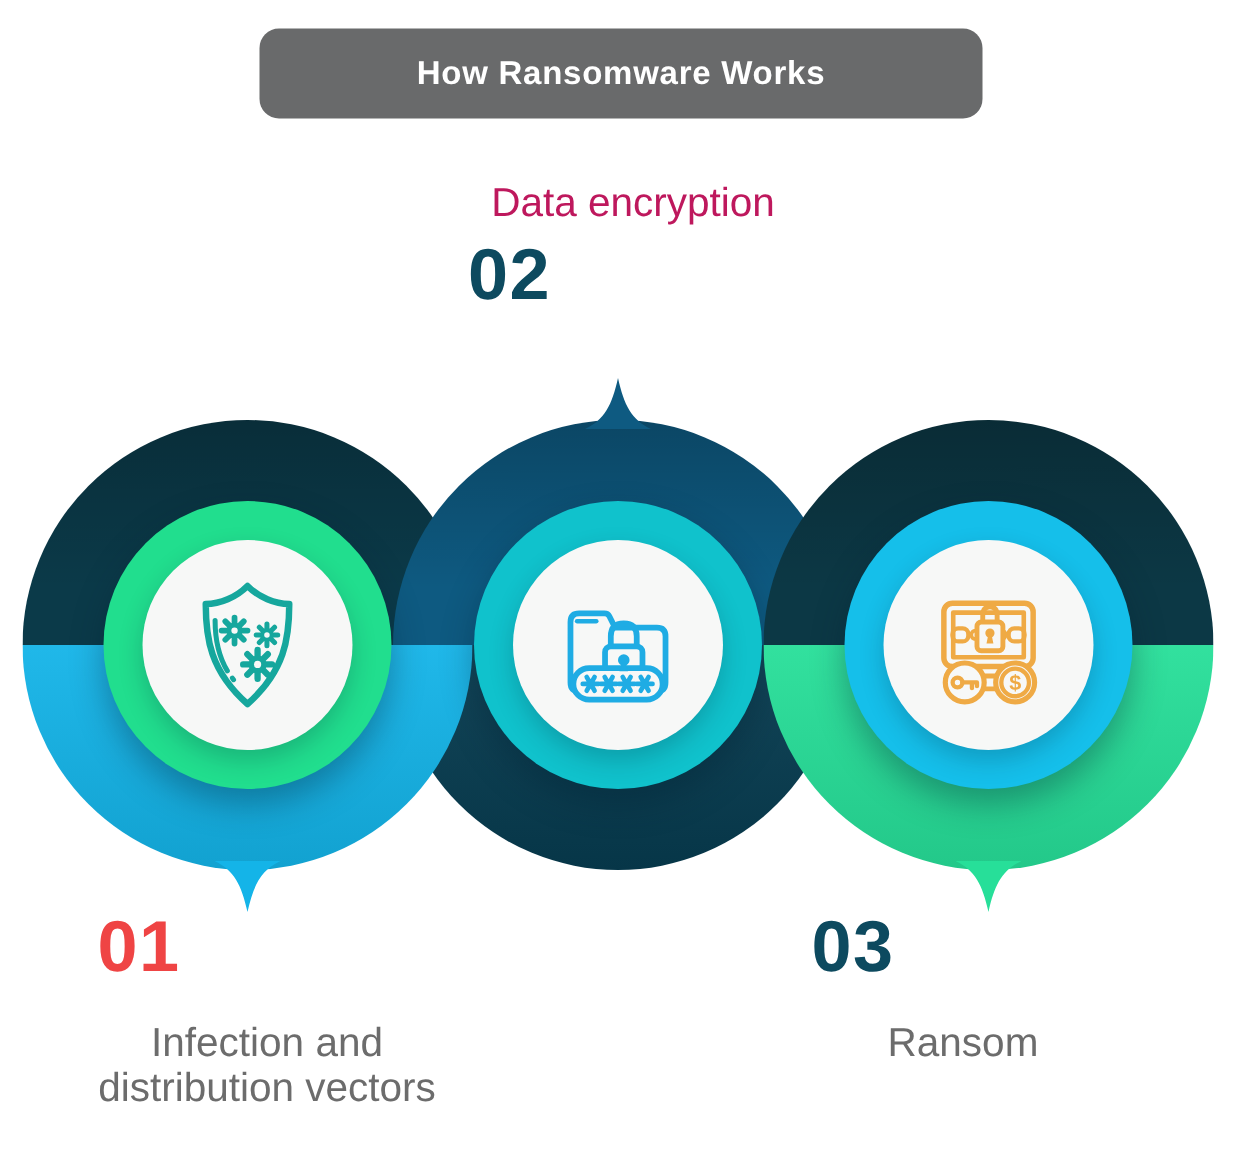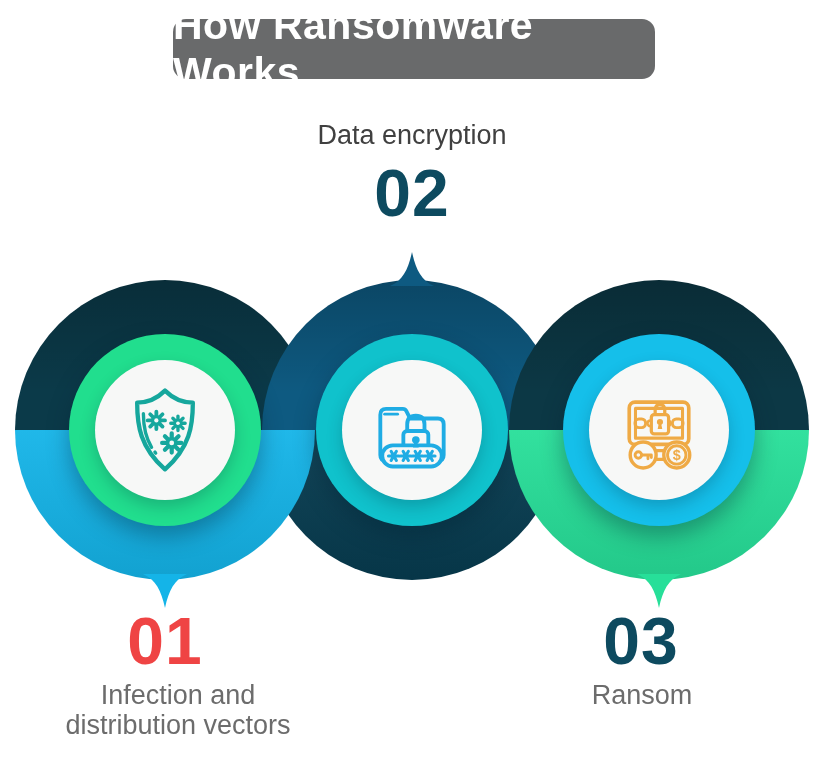--- a/index.html
+++ b/index.html
@@ -2,55 +2,55 @@
 <html><head>
 <meta charset="utf-8">
 <style>
   html,body{margin:0;padding:0;background:#ffffff;}
   body{font-family:"Liberation Sans","DejaVu Sans",sans-serif;}
   #canvas{position:relative;width:824px;height:772px;background:#ffffff;overflow:hidden;}
 
   
   .banner{position:absolute;left:173px;top:19px;width:482px;height:60px;border-radius:13px;
           display:flex;align-items:center;justify-content:center;z-index:10;}
-  .banner-text{font-size:41px;font-weight:700;letter-spacing:.5px;}
+  .banner-text{font-size:22px;font-weight:700;letter-spacing:.5px;}
 
   
   .half{position:absolute;width:300px;height:150px;}
   .half-top{border-radius:150px 150px 0 0;
             background-image:linear-gradient(180deg,rgba(0,0,0,.22),rgba(0,0,0,0) 75%);}
   .half-bottom{border-radius:0 0 150px 150px;
             background-image:linear-gradient(180deg,rgba(255,255,255,.05),rgba(0,0,0,.10));}
 
   .tail{position:absolute;width:44px;height:34px;}
 
   .ring{position:absolute;width:192px;height:192px;border-radius:50%;
         box-shadow:0 10px 22px rgba(2,32,48,.35);}
   .inner-circle{position:absolute;width:140px;height:140px;border-radius:50%;background:#f7f8f7;
         box-shadow:0 7px 16px rgba(2,32,48,.22);}
   .icon{position:absolute;width:96px;height:96px;}
 
   
   .z1{z-index:1}.z2{z-index:2}.z3{z-index:3}.z4{z-index:4}.z5{z-index:5}.z6{z-index:6}
 
-  .num{position:absolute;width:200px;text-align:center;font-size:66px;font-weight:700;
+  .num{position:absolute;width:200px;text-align:left;font-size:48px;font-weight:700;
        line-height:1;z-index:8;letter-spacing:1px;}
   .caption{position:absolute;width:300px;text-align:center;font-size:27px;line-height:30px;z-index:8;}
   .caption span{display:block;}
 </style>
 </head>
 <body>
 
 <div id="canvas">
 
   <div class="banner" style="background-color: rgb(105, 106, 107); color: rgb(255, 255, 255);">
     <div class="banner-text">How Ransomware Works</div>
   </div>
 
-  <div class="caption" style="left: 262px; top: 120px; color: #404040;">
+  <div class="caption" style="left: 272px; top: 120px; color: #be185d;">
     <span>Data encryption</span>
   </div>
   <div class="num" style="left: 312px; top: 160px; color: rgb(13, 74, 95);">02</div>
 
   <div class="half half-top z1" style="left: 15px; top: 280px; background-color: rgb(11, 58, 73);"></div>
 
   <div class="half half-top z2" style="left: 262px; top: 280px; background-color: rgb(14, 90, 129);"></div>
   <div class="half half-bottom z2" style="left: 262px; top: 430px; background-color: rgb(7, 60, 80);"></div>
   <svg class="tail z2" style="left:390px;top:252px;" viewBox="0 0 44 34">
     <path d="M0 34 C13 28 18 18 22 0 C26 18 31 28 44 34 Z" fill="#0e5a81"></path>

